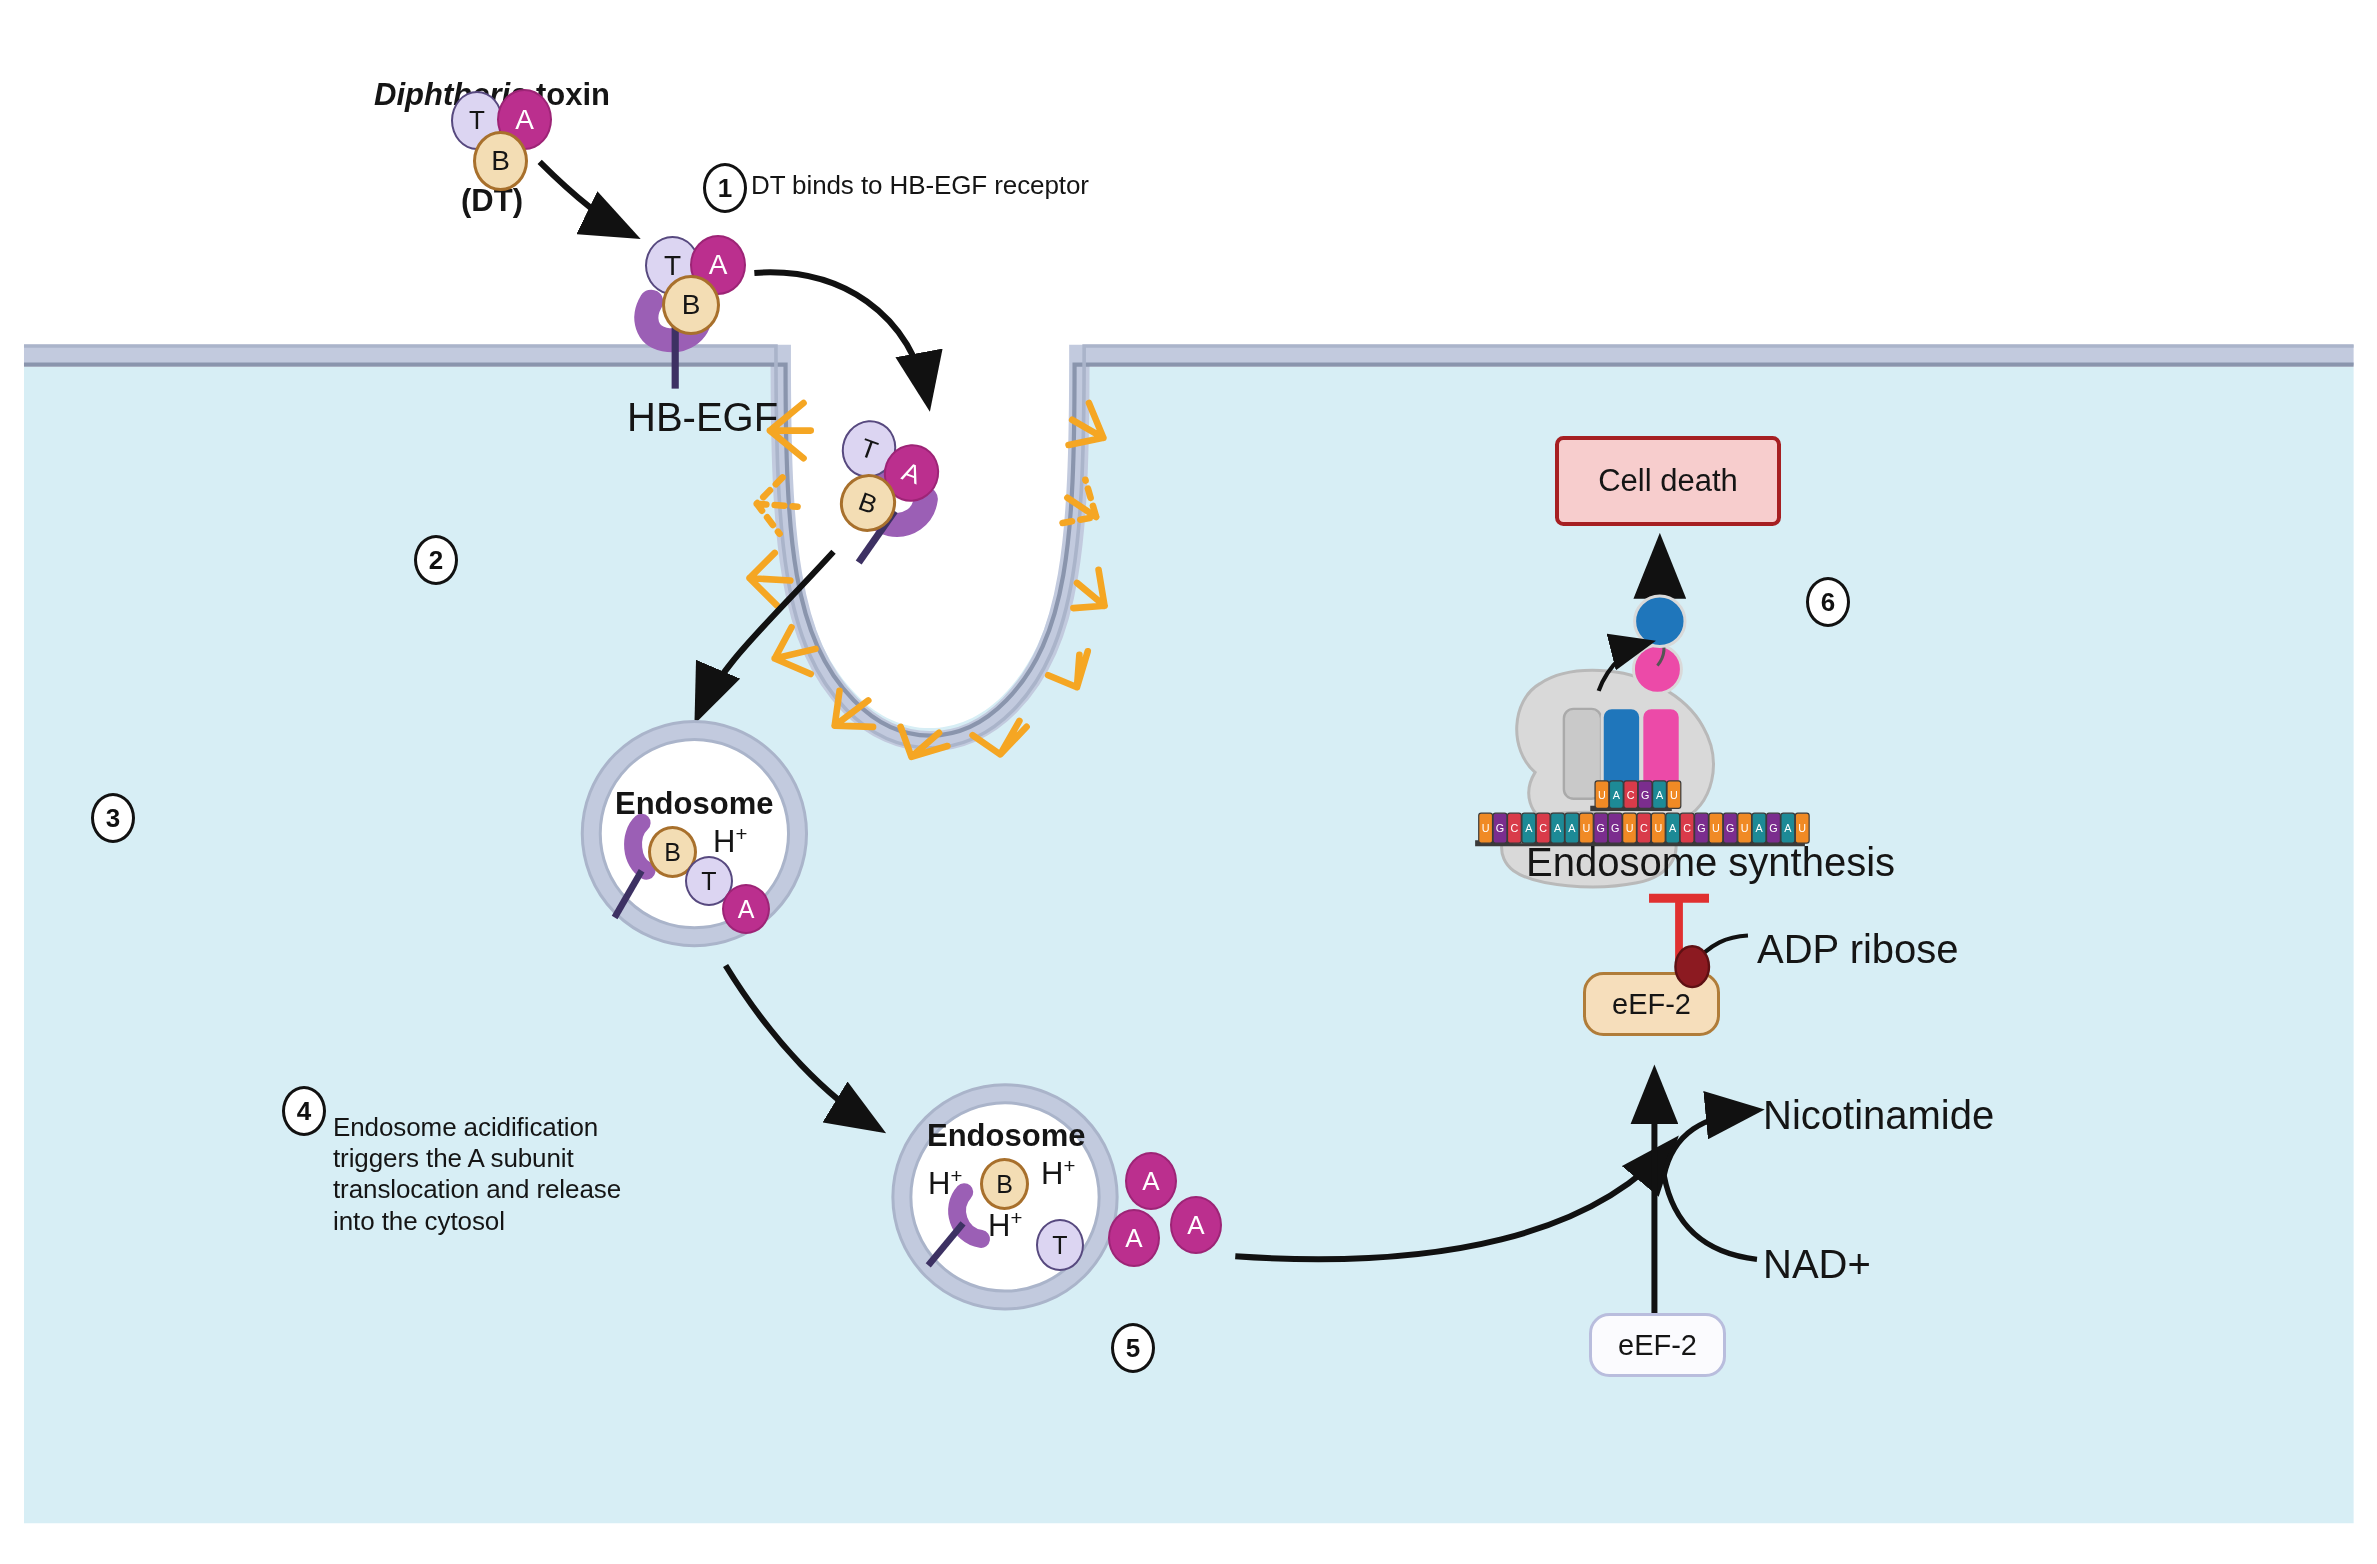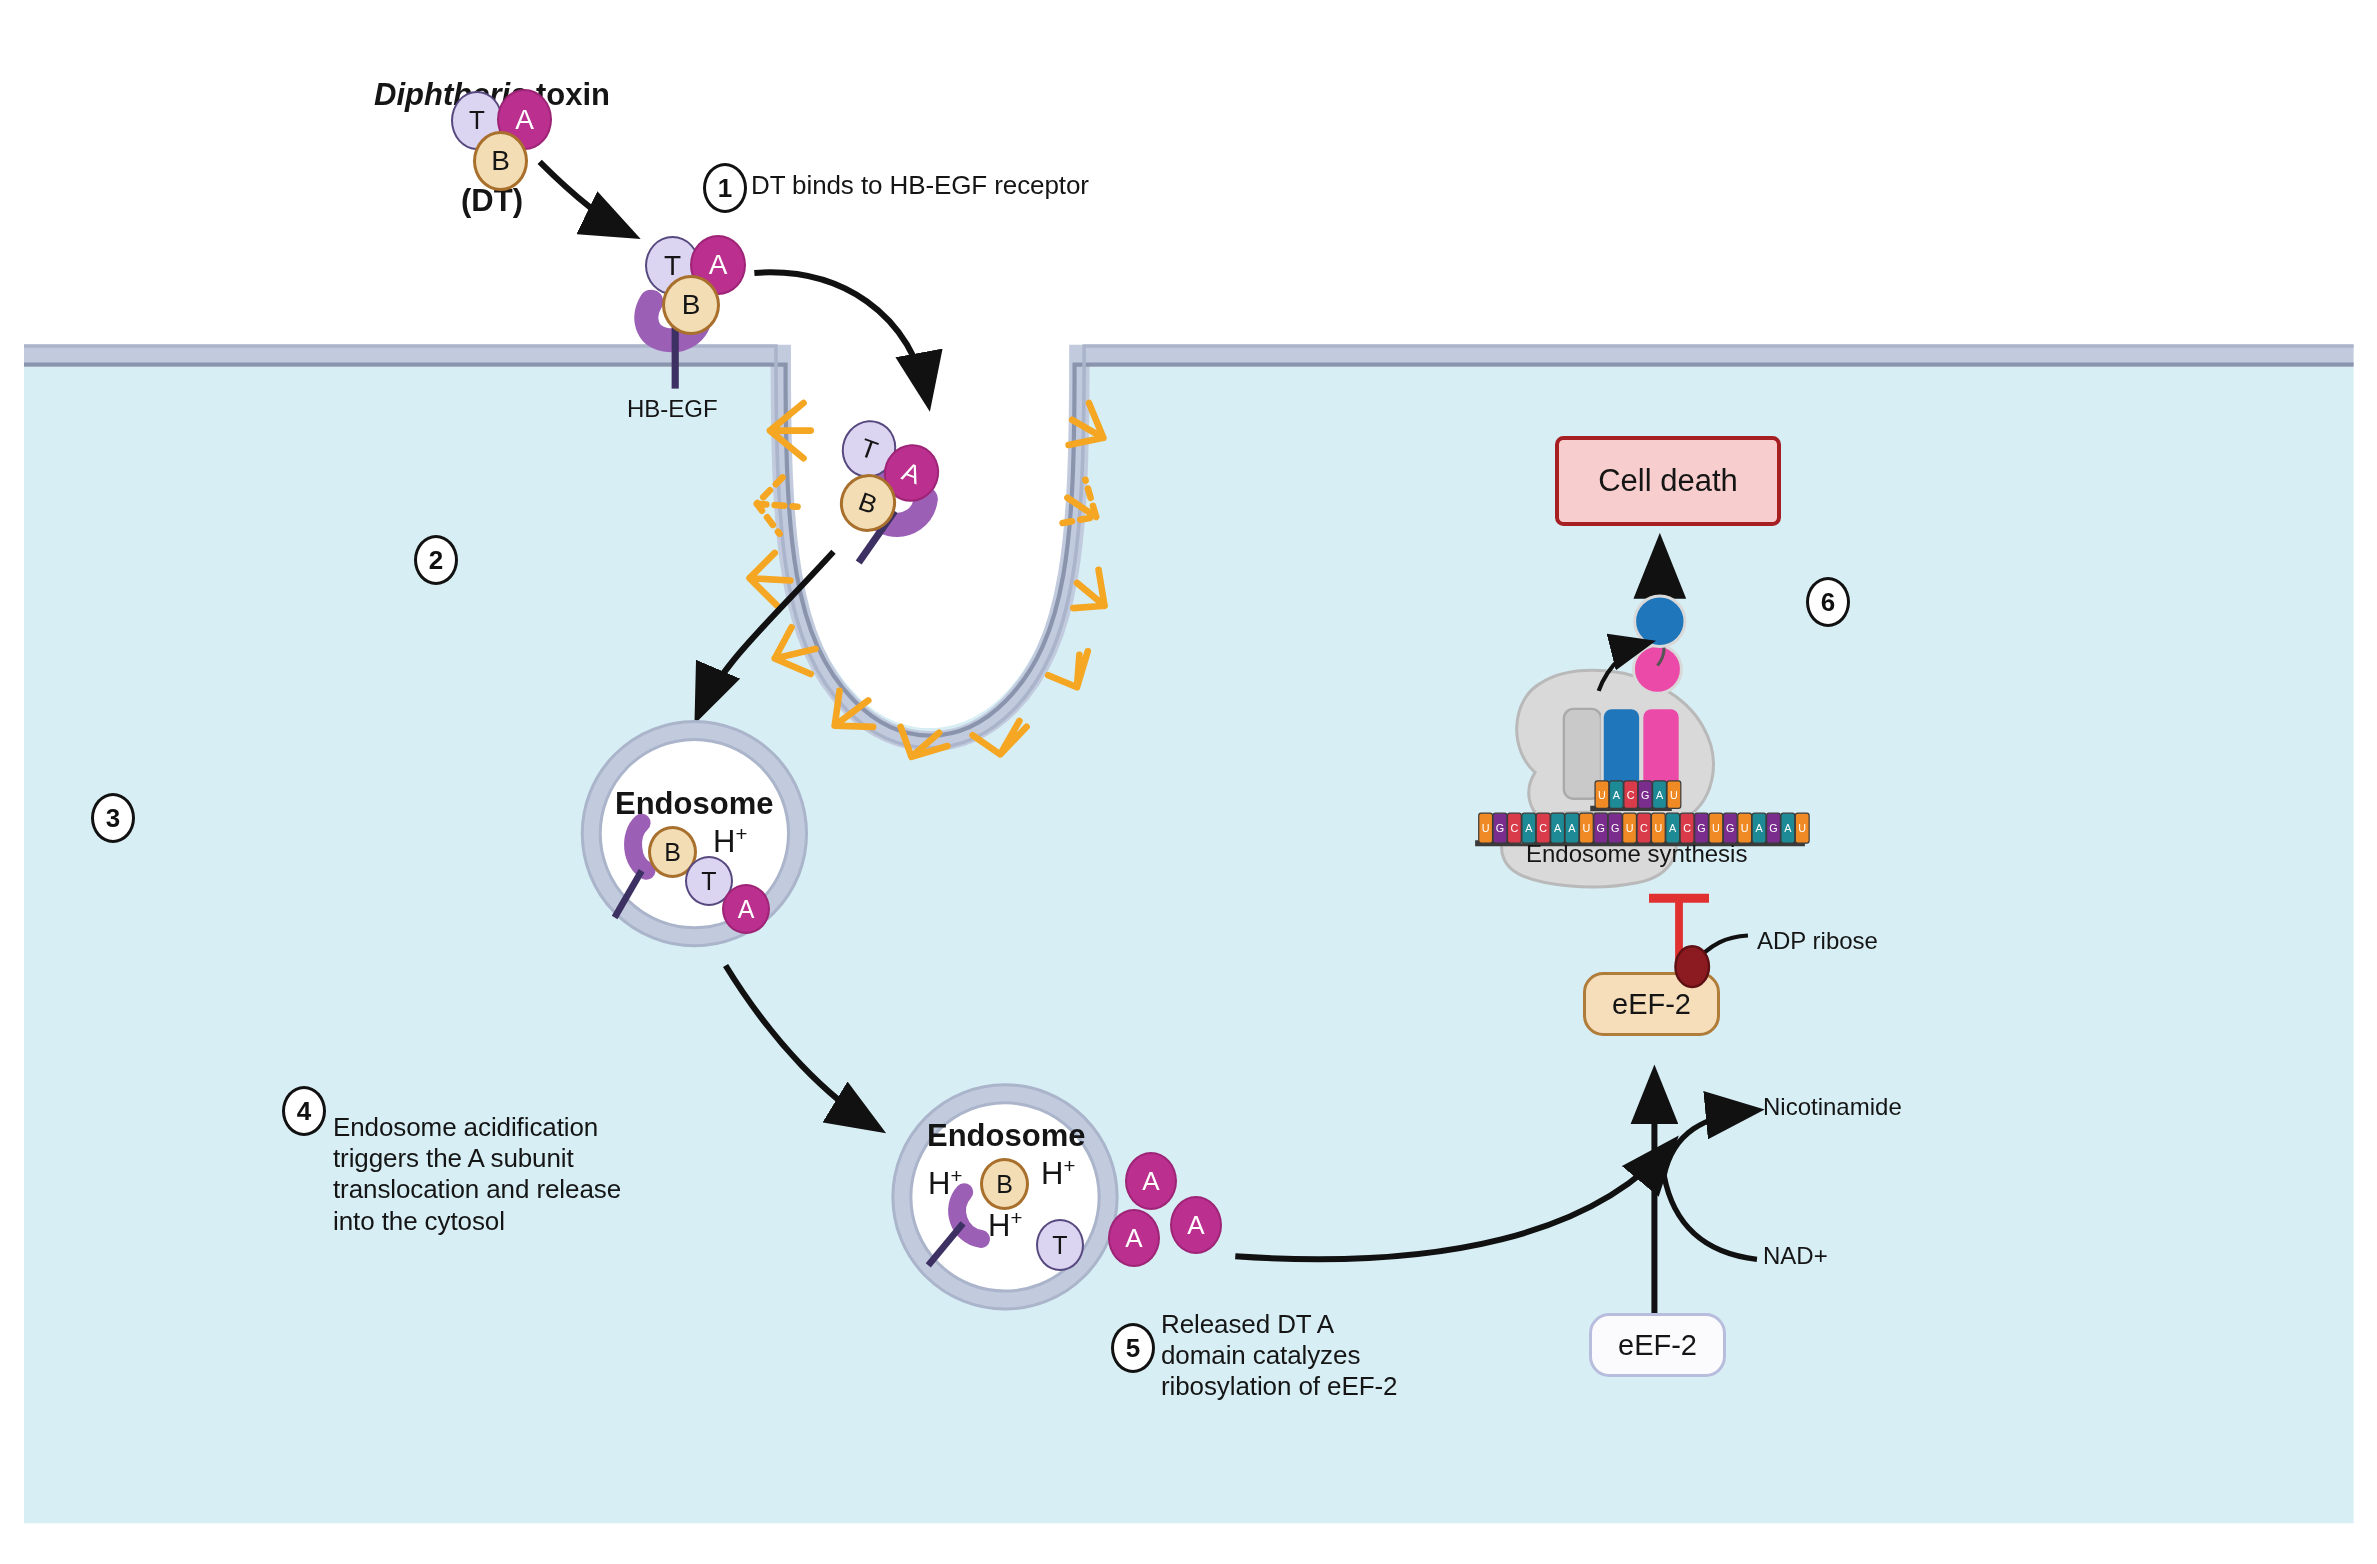--- a/index.html
+++ b/index.html
@@ -3,21 +3,21 @@
 <meta charset="utf-8">
 <title>Diphtheria toxin mechanism</title>
 <style>
   html,body{margin:0;padding:0;background:#ffffff;}
   body{font-family:"Liberation Sans","DejaVu Sans",sans-serif;}
   #stage{position:relative;width:2377px;height:1564px;background:#ffffff;overflow:hidden;}
   #stage svg.layer{position:absolute;left:0;top:0;width:2377px;height:1564px;}
 
   .txt{position:absolute;color:#151515;font-family:"Liberation Sans","DejaVu Sans",sans-serif;white-space:pre;}
   .step-text{font-size:26px;line-height:1.20;letter-spacing:-0.1px;}
-  .lbl{font-size:24px;}
+  .lbl{font-size:40px;}
   .lbl-b{font-size:31px;font-weight:bold;}
   .title{font-size:31px;font-weight:bold;text-align:center;line-height:1.14;}
   .title i{font-style:italic;}
 
   .num{position:absolute;width:38px;height:44px;border:3px solid #111;border-radius:50%;
        background:#ffffff;display:flex;align-items:center;justify-content:center;
        font-size:26px;font-weight:bold;color:#111;font-family:"Liberation Sans",sans-serif;}
 
   .sub{position:absolute;border-radius:50%;display:flex;align-items:center;justify-content:center;
        font-family:"Liberation Sans","DejaVu Sans",sans-serif;box-sizing:border-box;}
@@ -279,23 +279,20 @@
       <span>4</span>
     </div>
   <div class="txt step-text" style="left:333px;top:1072px;margin-top:40px;">Endosome acidification
 triggers the A subunit
 translocation and release
 into the cytosol</div>
 
   <div class="num" style="left:1111px;top:1323px;">
       <span>5</span>
     </div>
-  <div class="txt step-text" style="left:1161px;top:1309px;">Released DT A
-domain catalyzes
-ribosylation of eEF-2</div>
 
   <div class="num" style="left:1806px;top:577px;">
       <span>6</span>
     </div>
 
   <svg class="layer" id="rna-layer" viewBox="0 0 3964 2608" xmlns="http://www.w3.org/2000/svg">
       <g>
         <rect x="2466" y="1356" width="23" height="50" rx="4" fill="#f08a25" stroke="#3a3a3a" stroke-width="2"></rect>
         <text x="2477.5" y="1388" text-anchor="middle" font-family="&quot;Liberation Sans&quot;, sans-serif" font-size="18" fill="#ffffff">U</text>
       </g>

